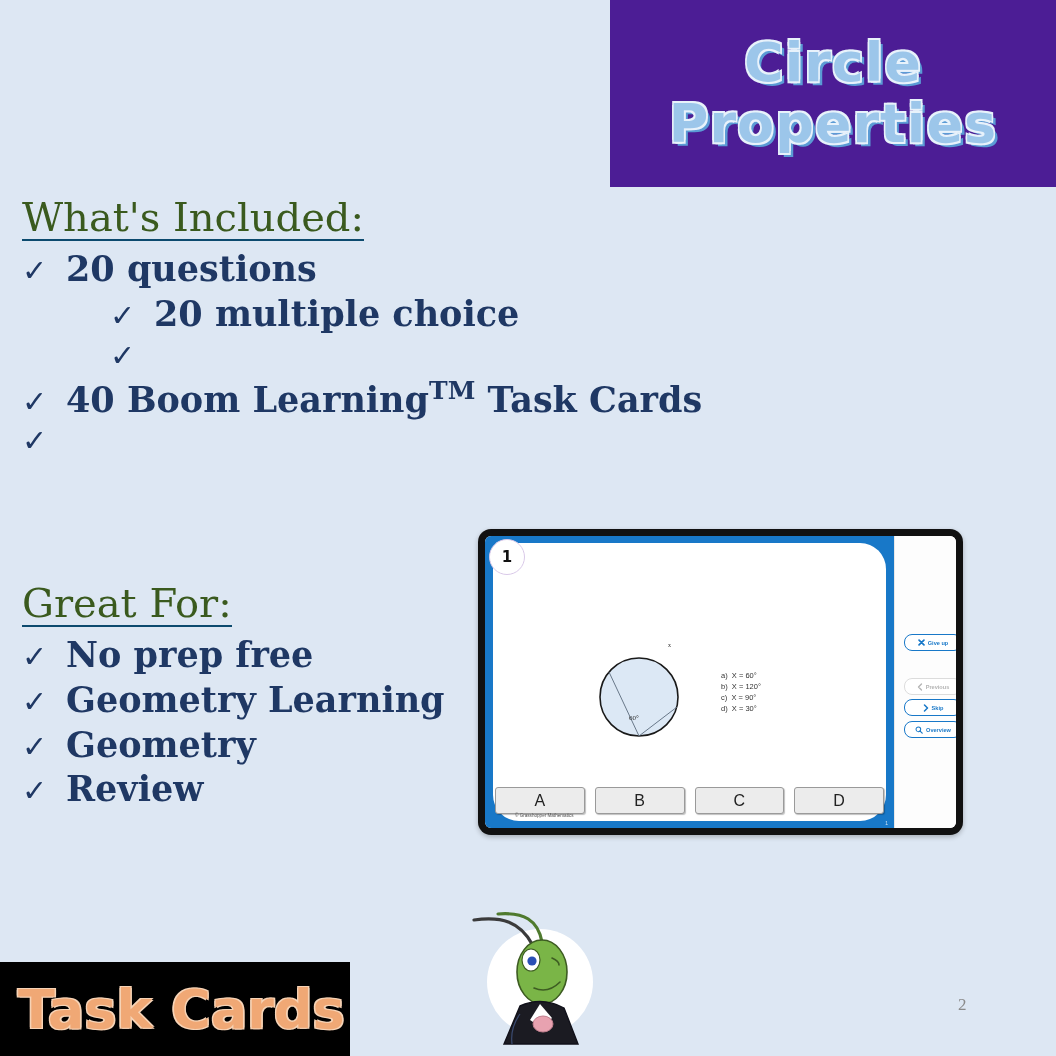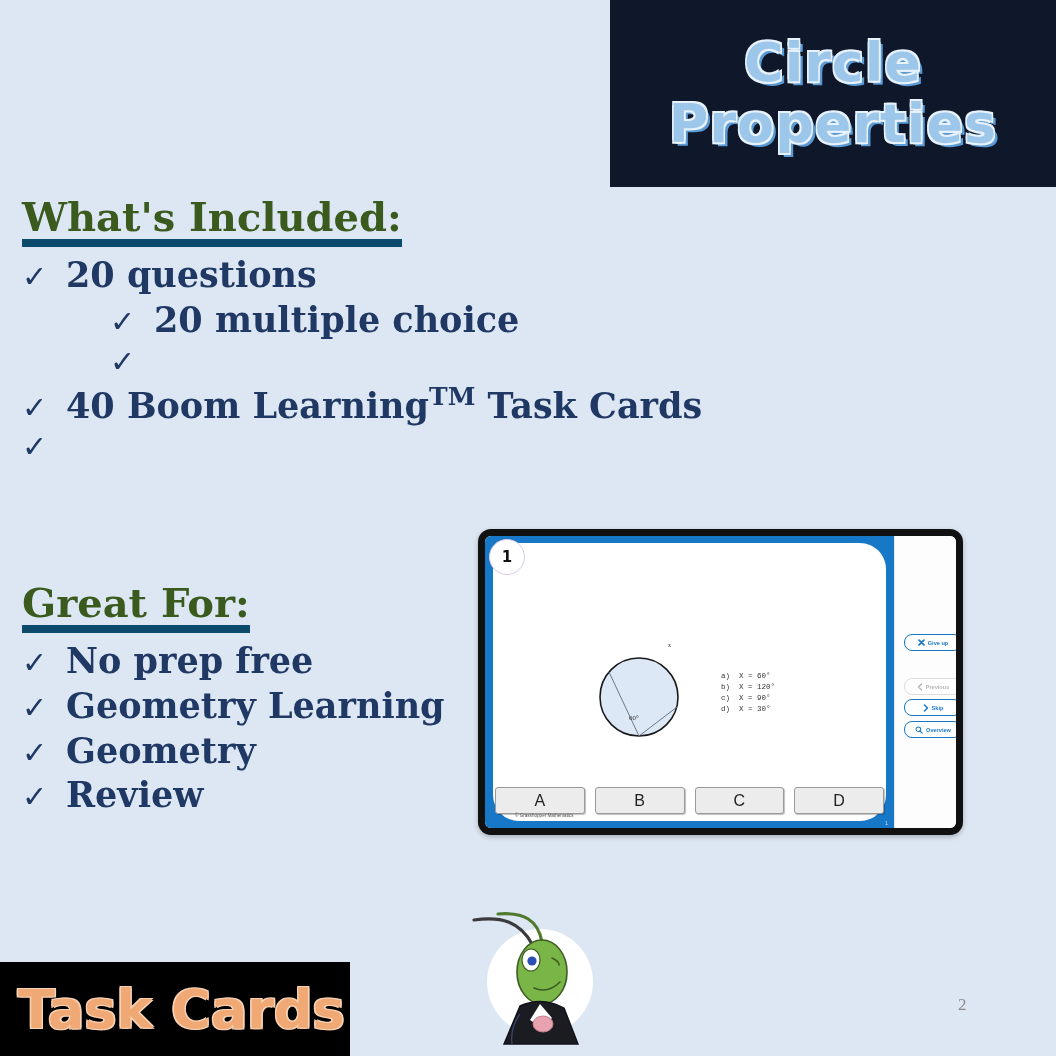--- a/index.html
+++ b/index.html
@@ -5,21 +5,21 @@
   html,body{margin:0;padding:0;}
   body{
     width:1056px;height:1056px;
     background:#dde7f3;
     font-family:"Liberation Sans", sans-serif;
     position:relative;overflow:hidden;
   }
   
   #title-box{
     position:absolute;left:610px;top:0;width:446px;height:187px;
-    background:#0f172a;
+    background:#4c1d95;
     display:flex;flex-direction:column;align-items:center;justify-content:center;
     gap:4px;
   }
   .title-line{
     font-family:"DejaVu Sans", sans-serif;
     font-weight:700;
     font-size:54px;
     line-height:1.05;
     color:#9cc6ea;
     letter-spacing:1px;
@@ -29,25 +29,25 @@
        4px 4px 0 #5b9bd5;
     white-space:nowrap;
   }
 
   
   #whats-included-section{position:absolute;left:22px;top:196px;width:720px;}
   #great-for-section{position:absolute;left:22px;top:582px;width:560px;}
 
   .section-heading{
     font-family:"DejaVu Serif", serif;
-    font-weight:700;
+    font-weight:400;
     font-size:40px;
     color:#3a5a1e;
     display:inline-block;
-    border-bottom:8px solid #0c4a6e;
+    border-bottom:2px solid #0c4a6e;
     padding-bottom:1px;
     line-height:1.05;
     white-space:nowrap;
   }
   .bullet-list{list-style:none;margin:6px 0 0 0;padding:0;}
   .bullet-row{
     display:flex;align-items:baseline;
     color:#1f3864;
     font-family:"DejaVu Serif", serif;
     font-weight:700;
@@ -95,21 +95,21 @@
   }
   #card-title{
     position:absolute;top:40px;left:0;right:0;text-align:center;
     font-family:"DejaVu Sans", sans-serif;font-weight:700;font-size:19px;color:#111;
   }
   #diagram-wrap{
     position:absolute;left:96px;top:92px;width:110px;height:110px;
   }
   #choices{
     position:absolute;left:228px;top:128px;
-    font-family:Liberation Mono, monospace;font-size:7.5px;color:#333;line-height:1.45;
+    font-family:Liberation Sans, sans-serif;font-size:7.5px;color:#333;line-height:1.45;
   }
   #choices div{white-space:pre;}
   #answer-row{
     position:absolute;left:10px;right:10px;bottom:14px;
     display:flex;justify-content:space-between;gap:10px;z-index:5;
   }
   .answer-btn{
     flex:1;height:25px;background:#ececec;border:1px solid #9a9a9a;border-radius:3px;
     display:flex;align-items:center;justify-content:center;
     font-family:"Liberation Sans", sans-serif;font-size:16px;color:#222;

